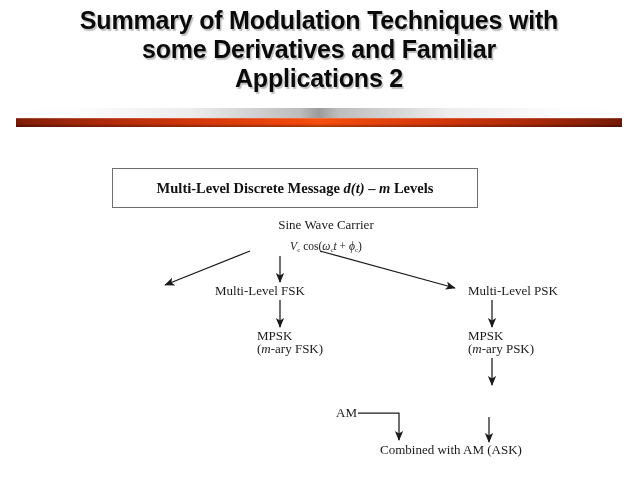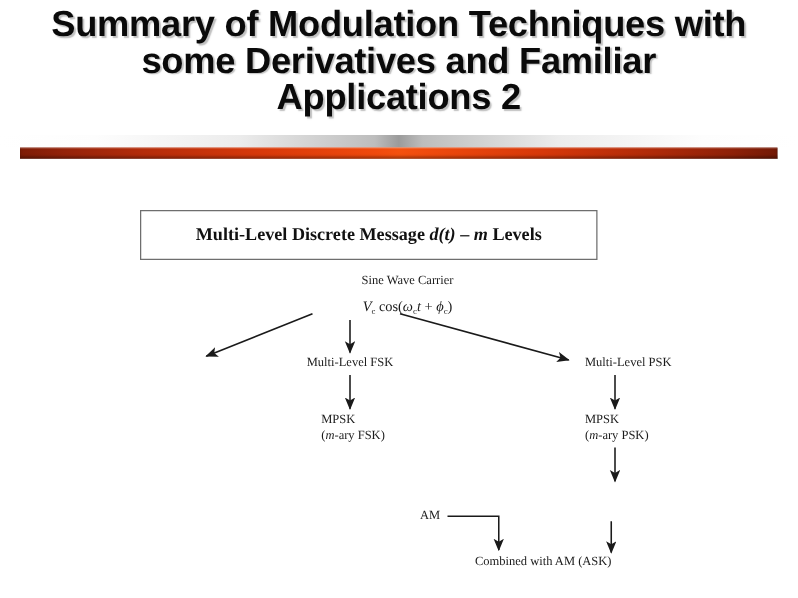--- a/index.html
+++ b/index.html
@@ -18,21 +18,21 @@
 
   
   #slide-title {
     position: absolute;
     left: 24px;
     top: 6px;
     width: 590px;
     text-align: center;
     font-family: "Liberation Sans", sans-serif;
     font-weight: bold;
-    font-size: 29px;
+    font-size: 25px;
     line-height: 29px;
     color: #0a0a0a;
     letter-spacing: -0.2px;
     text-shadow: 1.5px 1.5px 1px rgba(170,170,170,0.75);
     white-space: pre-line;
   }
 
   
   #divider-wrap {
     position: absolute;
@@ -103,21 +103,21 @@
     font-size: 14.5px;
     color: #111111;
     white-space: nowrap;
   }
   #message-box-text i { font-style: italic; margin-top: 44px; }
 
   
   .dlabel {
     position: absolute;
     font-family: "Liberation Serif", serif;
-    font-size: 10px;
+    font-size: 13px;
     line-height: 12.5px;
     color: #1a1a1a;
     white-space: pre-line;
   }
   .dlabel i { font-style: italic; }
 
   #carrier-title {
     left: 246px;
     top: 219px;
     width: 160px;
@@ -130,21 +130,21 @@
     text-align: center;
     font-size: 11.5px;
   }
   #carrier-formula sub {
     font-size: 7px;
     vertical-align: -2px;
   }
   #carrier-formula i { font-style: italic; }
 
   #label-ask    { left: 66px;  top: 285px; width: 130px; }
-  #label-fsk    { left: 215px; top: 285px; width: 130px; text-align: center; }
+  #label-fsk    { left: 215px; top: 285px; width: 130px; text-align: left; }
   #label-psk    { left: 468px; top: 285px; width: 140px; }
   #label-mfsk   { left: 257px; top: 330px; width: 130px; }
   #label-mpsk   { left: 468px; top: 330px; width: 140px; }
   #label-qpsk   { left: 450px; top: 388px; width: 170px; }
   #label-am     { left: 336px; top: 407px; width: 30px; }
   #label-combined { left: 380px; top: 444px; width: 200px; }
 </style>
 </head>
 <body>
 

